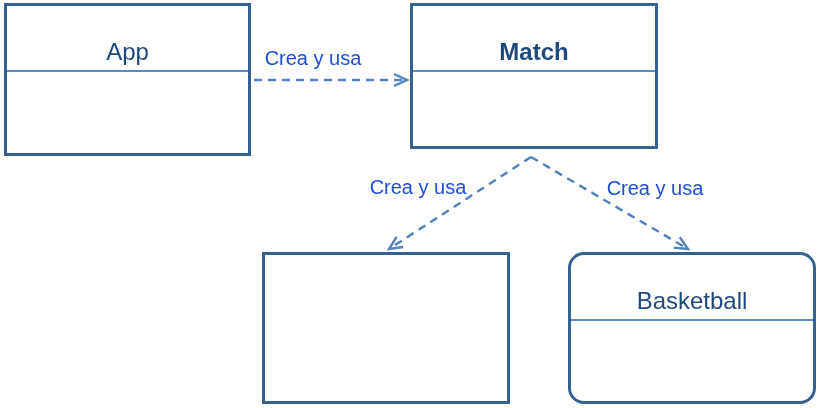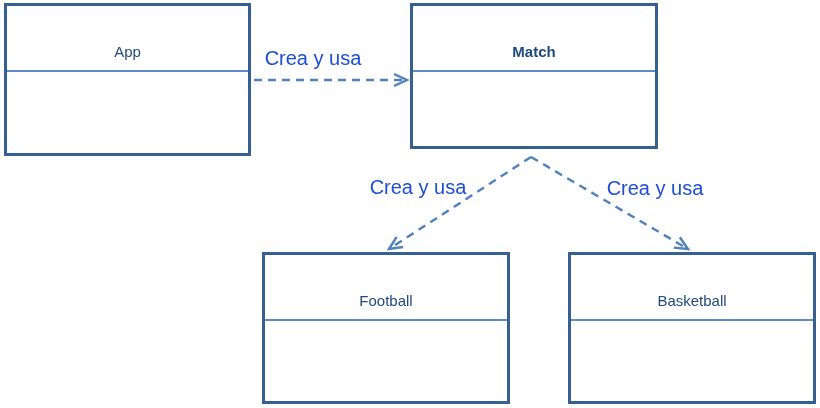--- a/index.html
+++ b/index.html
@@ -19,32 +19,32 @@
     position: absolute;
     box-sizing: border-box;
     background: #FFFFFF;
     border: 3px solid #376092;
     display: flex;
     flex-direction: column;
   }
   .box-app        { left: 4px;   top: 3px;   width: 247px; height: 153px; }
   .box-match      { left: 410px; top: 3px;   width: 248px; height: 146px; font-weight: bold; }
   .box-football   { left: 262px; top: 252px; width: 248px; height: 152px; }
-  .box-basketball { left: 568px; top: 252px; width: 248px; height: 152px; }
+  .box-basketball { left: 568px; top: 252px; width: 248px; height: 152px; border-radius: 16px; }
   .compartment-title {
     box-sizing: border-box;
     height: 66px;
     border-bottom: 2px solid #5B8BC9;
     display: flex;
     align-items: flex-end;
     justify-content: center;
     padding-bottom: 5px;
   }
   .class-title {
-    font-size: 15px;
+    font-size: 24px;
     line-height: 26px;
     color: #1F497D;
   }
   .compartment-body { flex: 1 1 auto; }
   .edge-layer {
     position: absolute;
     left: 0; top: 0;
     width: 820px;
     height: 408px;
     pointer-events: none;
@@ -81,23 +81,20 @@
   </div>
 
   <div class="class-box box-match">
     <div class="compartment-title">
       <span class="class-title">Match</span>
     </div>
     <div class="compartment-body"></div>
   </div>
 
   <div class="class-box box-football">
-    <div class="compartment-title">
-      <span class="class-title">Football</span>
-    </div>
     <div class="compartment-body"></div>
   </div>
 
   <div class="class-box box-basketball">
     <div class="compartment-title">
       <span class="class-title">Basketball</span>
     </div>
     <div class="compartment-body"></div>
   </div>
 

